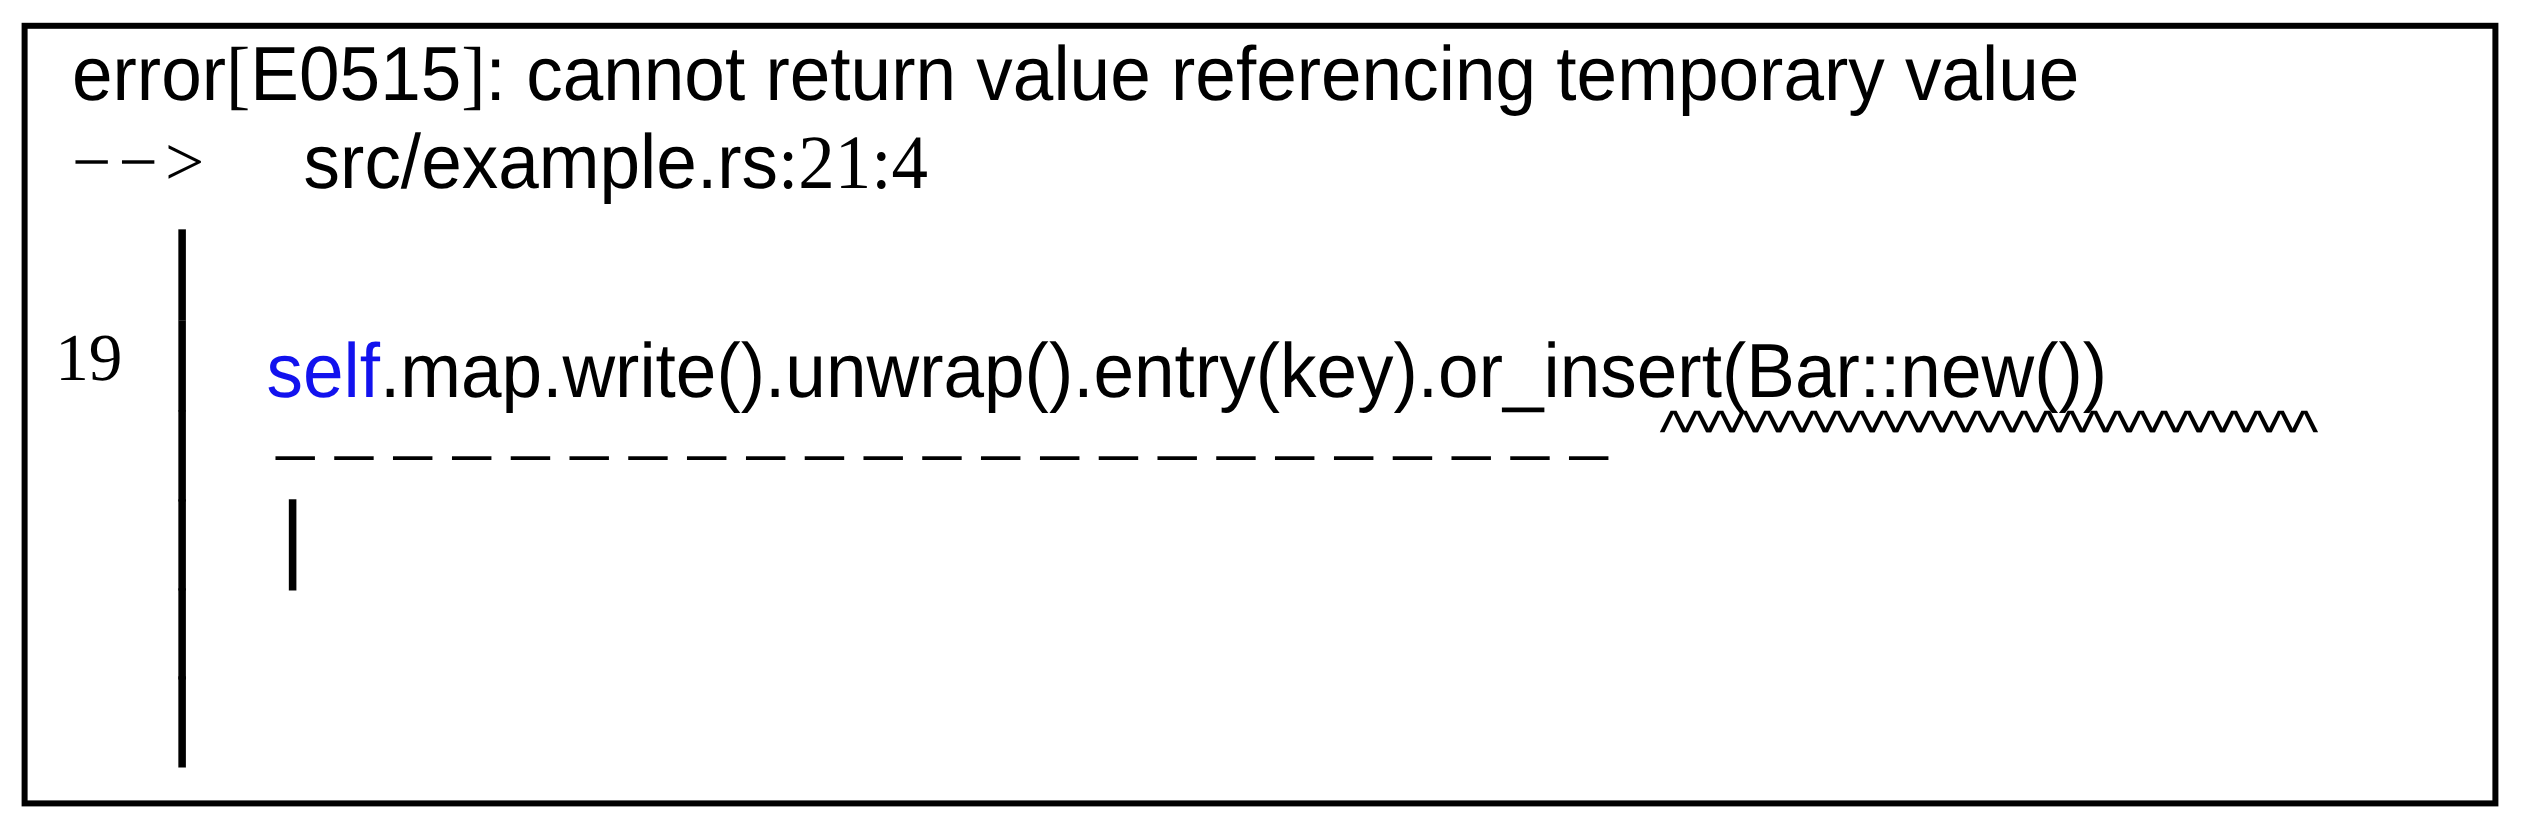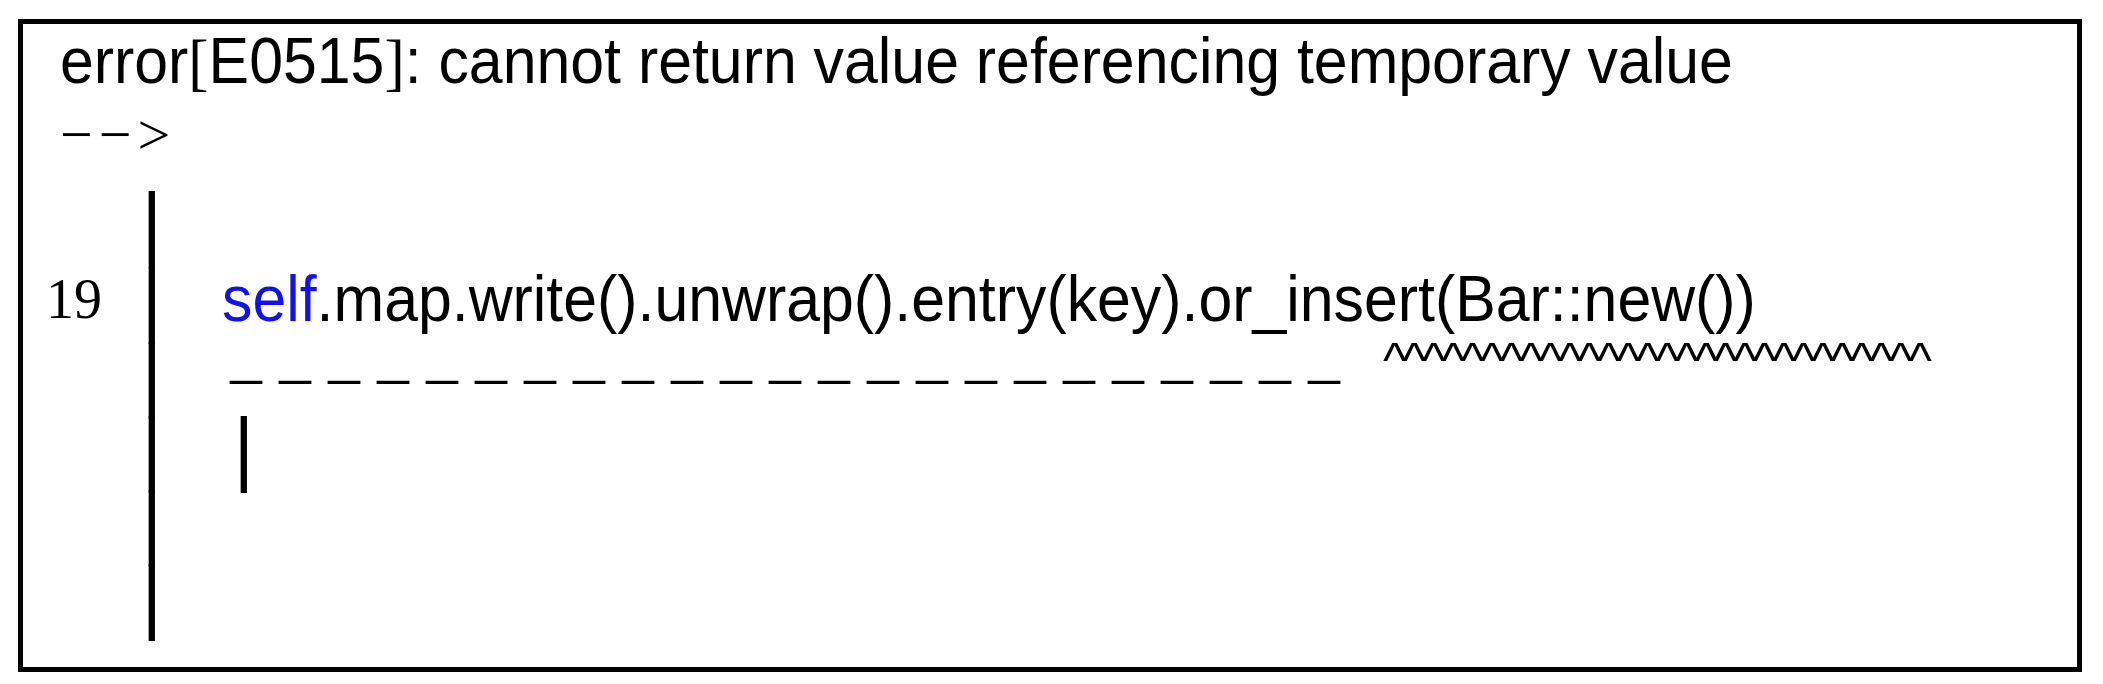--- a/index.html
+++ b/index.html
@@ -27,21 +27,21 @@
     position:absolute;left:46px;top:0;
     font-family:Liberation Serif, serif;font-size:56px;line-height:74px;
   }
   .arrow{
     position:absolute;left:60px;top:0;
     font-family:"Liberation Serif","DejaVu Serif",serif;
     font-size:58px;line-height:74px;letter-spacing:6px;
   }
   .loc{left:253px;}
   .hdr{left:60px;}
-  .code{left:222px;}
+  .code{left:222px;margin-top:10px;}
   .dashes{
     position:absolute;left:230px;top:2px;
     font-family:"Liberation Serif","DejaVu Serif",serif;
     font-size:64px;line-height:74px;letter-spacing:17px;white-space:pre;
   }
   .carets{
     position:absolute;left:1383px;top:-14px;
     font-size:50px;line-height:74px;letter-spacing:-4px;white-space:pre;
     font-family:"Liberation Sans",sans-serif;
   }
@@ -56,20 +56,21 @@
 <body>
 
 <div class="frame"></div>
 
 <div class="row r1">
   <span class="abs hdr"><span class="cond"><span>error</span><span class="serif">[</span><span>E0515</span><span class="serif">]</span><span>: cannot return value referencing temporary value</span></span></span>
 </div>
 
 <div class="row r2">
   <span class="arrow">−−&gt;</span>
+  <span class="abs loc"><span class="cond"><span>src/example.rs</span><span class="serif">:21:4</span></span></span>
 </div>
 
 <div class="row r3">
   <span class="pipe">|</span>
 </div>
 
 <div class="row r4">
   <span class="linenum">19</span>
   <span class="pipe">|</span>
   <span class="abs code"><span class="cond"><span style="color: rgb(18, 18, 238);">self</span><span>.map.write().unwrap().entry(key).or_insert(Bar::new())</span></span></span>

